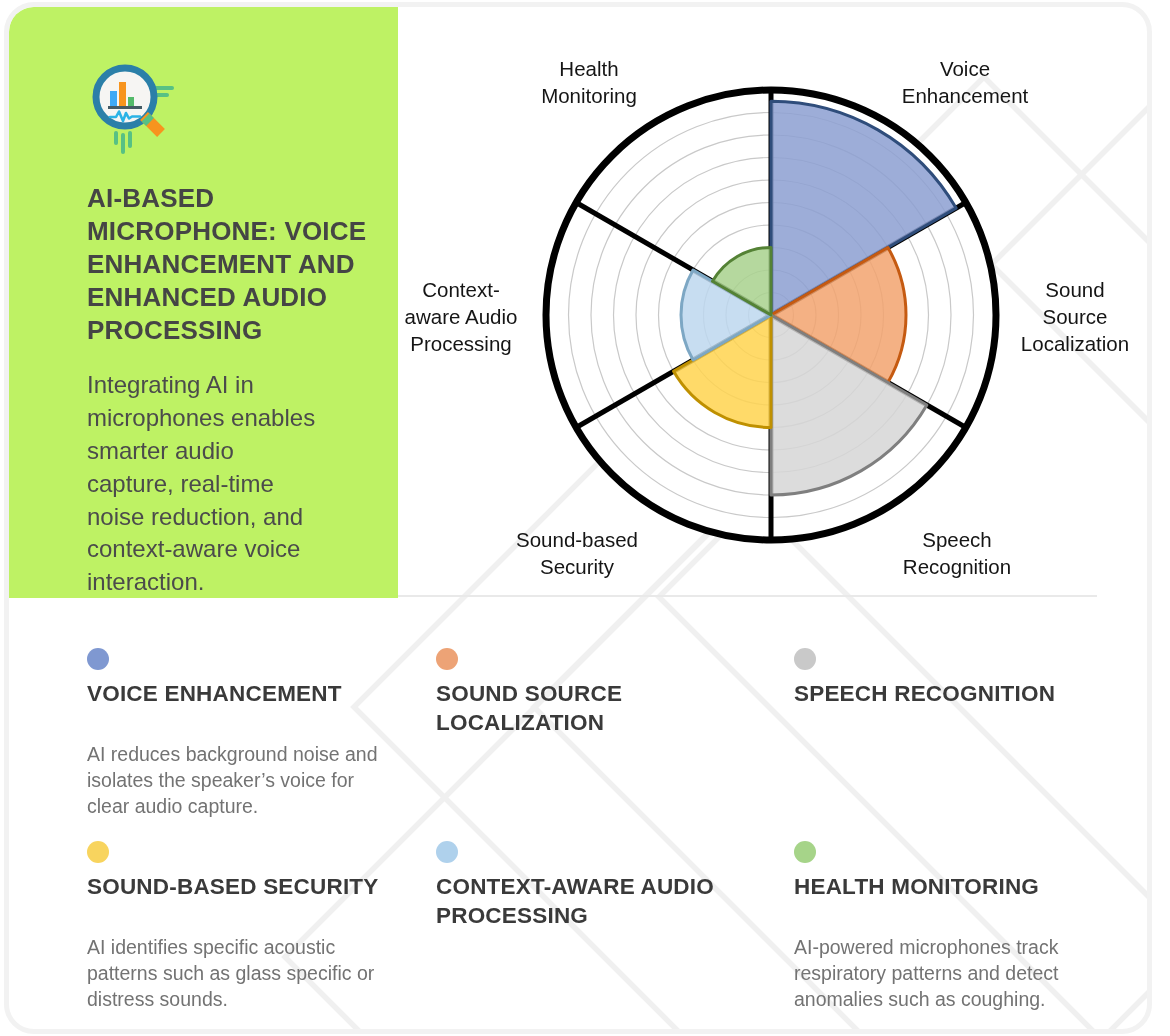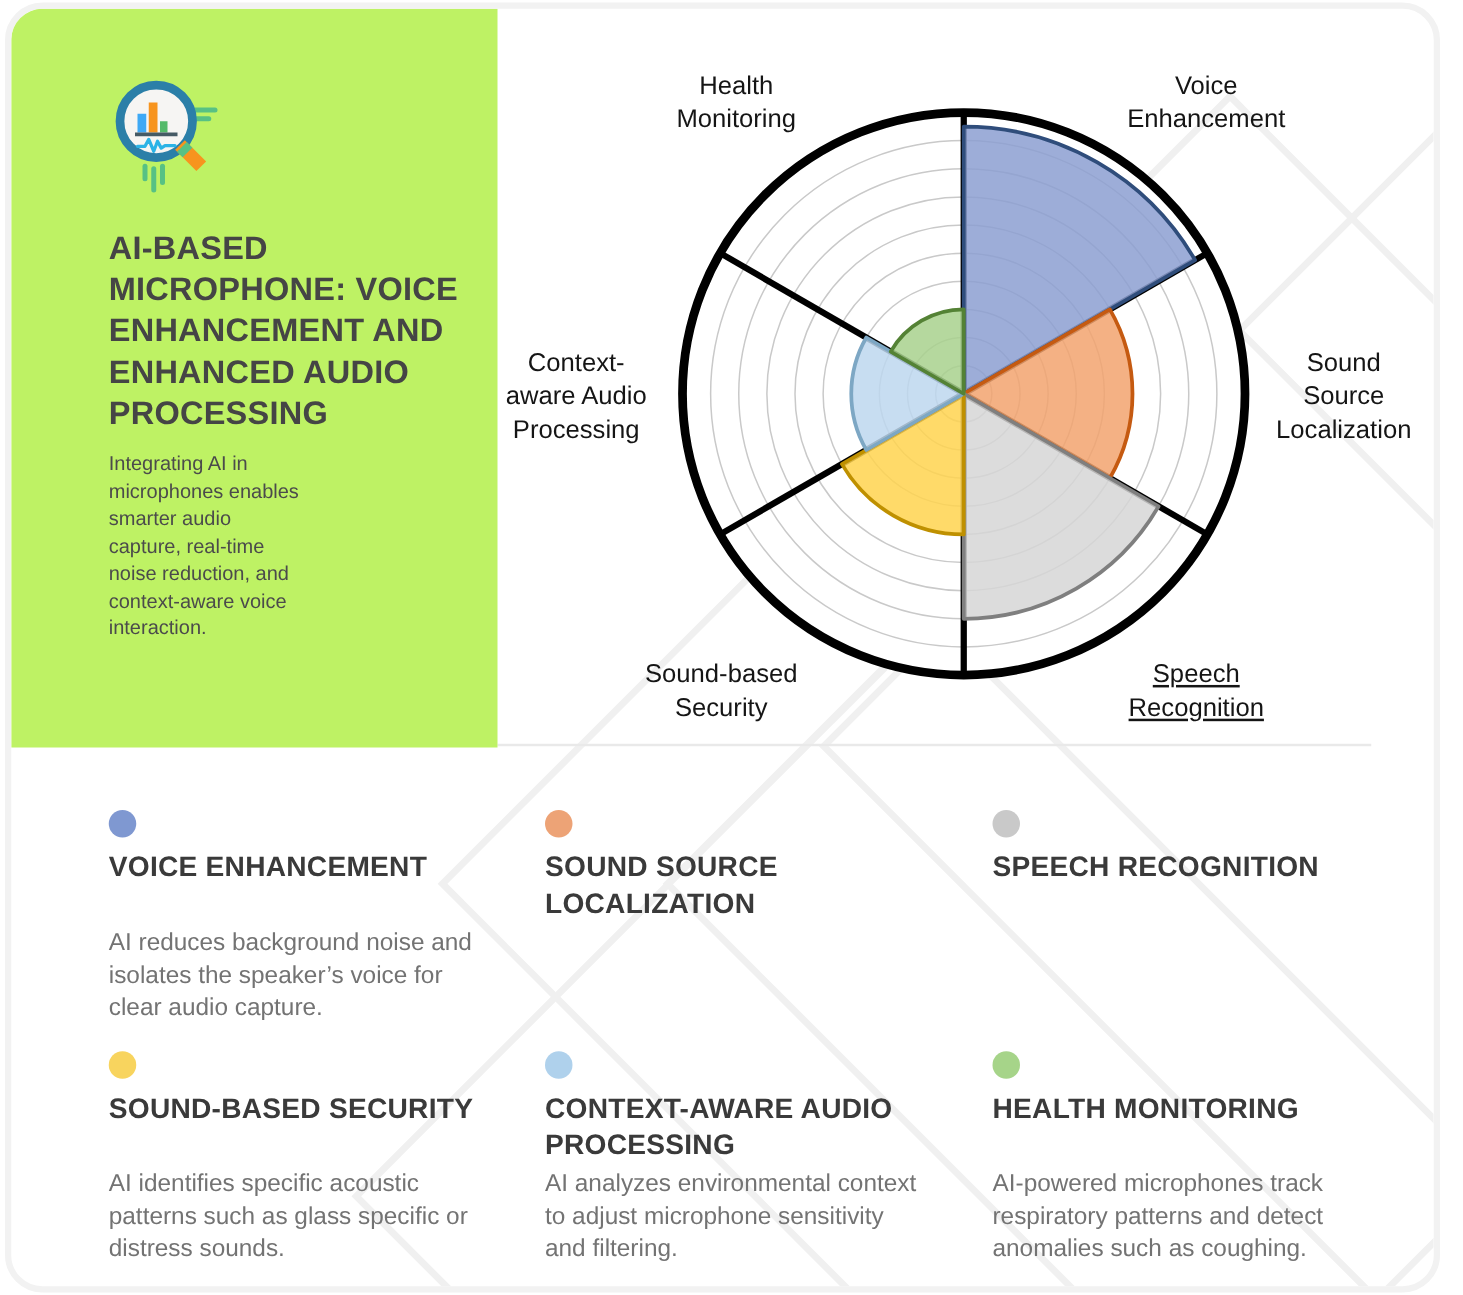--- a/index.html
+++ b/index.html
@@ -8,21 +8,21 @@
         border:5px solid #f2f2f2;border-radius:30px;overflow:hidden;}
   .pre{white-space:pre-line;}
   
   .wm{position:absolute;left:0;top:0;}
   .chart-svg{position:absolute;left:517px;top:63px;width:490px;height:490px;}
   
   .panel{position:absolute;left:0;top:0;width:389px;height:591px;background:#bef264;border-radius:24px 0 0 0;}
   .panel-icon{position:absolute;left:76px;top:52px;width:100px;height:104px;}
   .panel-title{position:absolute;left:78px;top:158px;width:295px;font-size:26px;font-weight:700;
                line-height:1.27;color:#454545;letter-spacing:0.2px;}
-  .panel-desc{position:absolute;left:78px;top:338px;width:290px;font-size:16px;line-height:1.37;color:#4b4b4b;}
+  .panel-desc{position:absolute;left:78px;top:338px;width:290px;font-size:24px;line-height:1.37;color:#4b4b4b;}
   
   .axis-label{position:absolute;transform:translate(-50%,-50%);text-align:center;
               font-size:20.5px;line-height:1.32;color:#151515;}
   
   .divider{position:absolute;left:389px;top:588px;width:699px;height:2px;background:#e9e9e9;}
   
   .cell{position:absolute;width:335px;}
   .dot{display:block;width:22px;height:22px;border-radius:50%;margin:4px 0 10px 0;}
   .cell h3{margin:0;font-size:22.5px;font-weight:700;color:#3a3a3a;line-height:1.27;
            letter-spacing:0.2px;height:62px;}
@@ -101,21 +101,21 @@
       <path d="M 245 245 L 245.00 357.50 A 112.5 112.5 0 0 1 147.57 301.25 Z" fill="#FFD34F" fill-opacity="0.85" stroke="#BF9000" stroke-width="3" stroke-linejoin="round"></path>
       <path d="M 245 245 L 167.06 290.00 A 90 90 0 0 1 167.06 200.00 Z" fill="#BDD7EE" fill-opacity="0.85" stroke="#7DA7C4" stroke-width="3" stroke-linejoin="round"></path>
       <path d="M 245 245 L 186.54 211.25 A 67.5 67.5 0 0 1 245.00 177.50 Z" fill="#A8D18D" fill-opacity="0.85" stroke="#548235" stroke-width="3" stroke-linejoin="round"></path>
       <circle cx="245" cy="245" r="225" fill="none" stroke="#000000" stroke-width="7"></circle>
     </svg>
 
   <div class="axis-label pre" style="left:956px;top:75px;">Voice
 Enhancement</div>
   <div class="axis-label pre" style="left:1066px;top:310px;">Sound Source
 Localization</div>
-  <div class="axis-label pre" style="left:948px;top:546px;text-decoration:underline;">Speech
+  <div class="axis-label pre" style="left:948px;top:546px;">Speech
 Recognition</div>
   <div class="axis-label pre" style="left:452px;top:310px;">Context-
 aware Audio
 Processing</div>
   <div class="axis-label pre" style="left:568px;top:546px;">Sound-based
 Security</div>
   <div class="axis-label pre" style="left:580px;top:75px;">Health
 Monitoring</div>
 
   <div class="cell r1 c1">
@@ -138,23 +138,20 @@
     <span class="dot" style="background-color: rgb(248, 212, 94);"></span>
     <h3 class="pre">SOUND-BASED SECURITY</h3>
     <p class="pre">AI identifies specific acoustic
 patterns such as glass specific or
 distress sounds.</p>
   </div>
   <div class="cell r2 c2">
     <span class="dot" style="background-color: rgb(175, 209, 236);"></span>
     <h3 class="pre">CONTEXT-AWARE AUDIO
 PROCESSING</h3>
-    <p class="pre">AI analyzes environmental context
-to adjust microphone sensitivity
-and filtering.</p>
   </div>
   <div class="cell r2 c3">
     <span class="dot" style="background-color: rgb(166, 212, 137);"></span>
     <h3 class="pre">HEALTH MONITORING</h3>
     <p class="pre">AI-powered microphones track
 respiratory patterns and detect
 anomalies such as coughing.</p>
   </div>
 
 </div>

